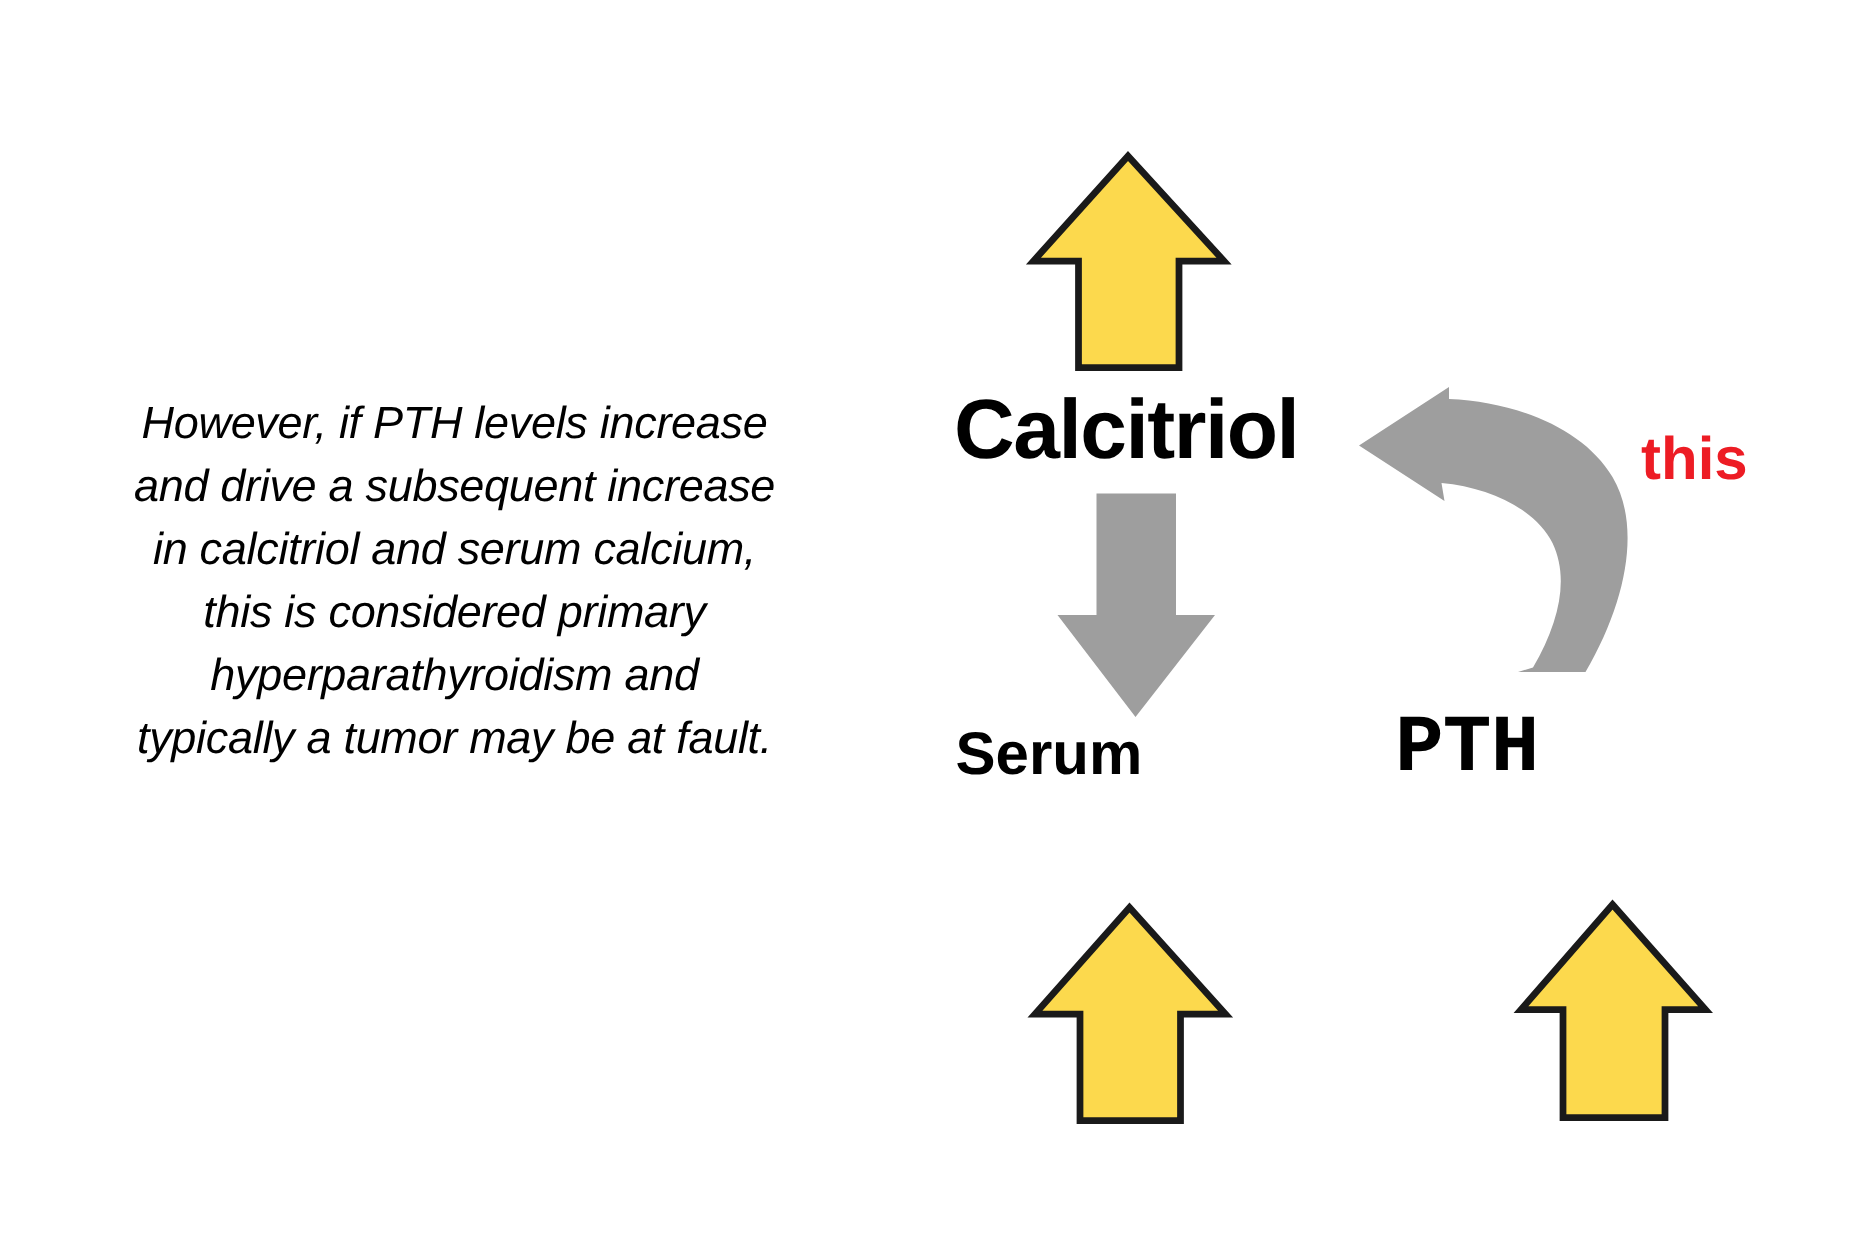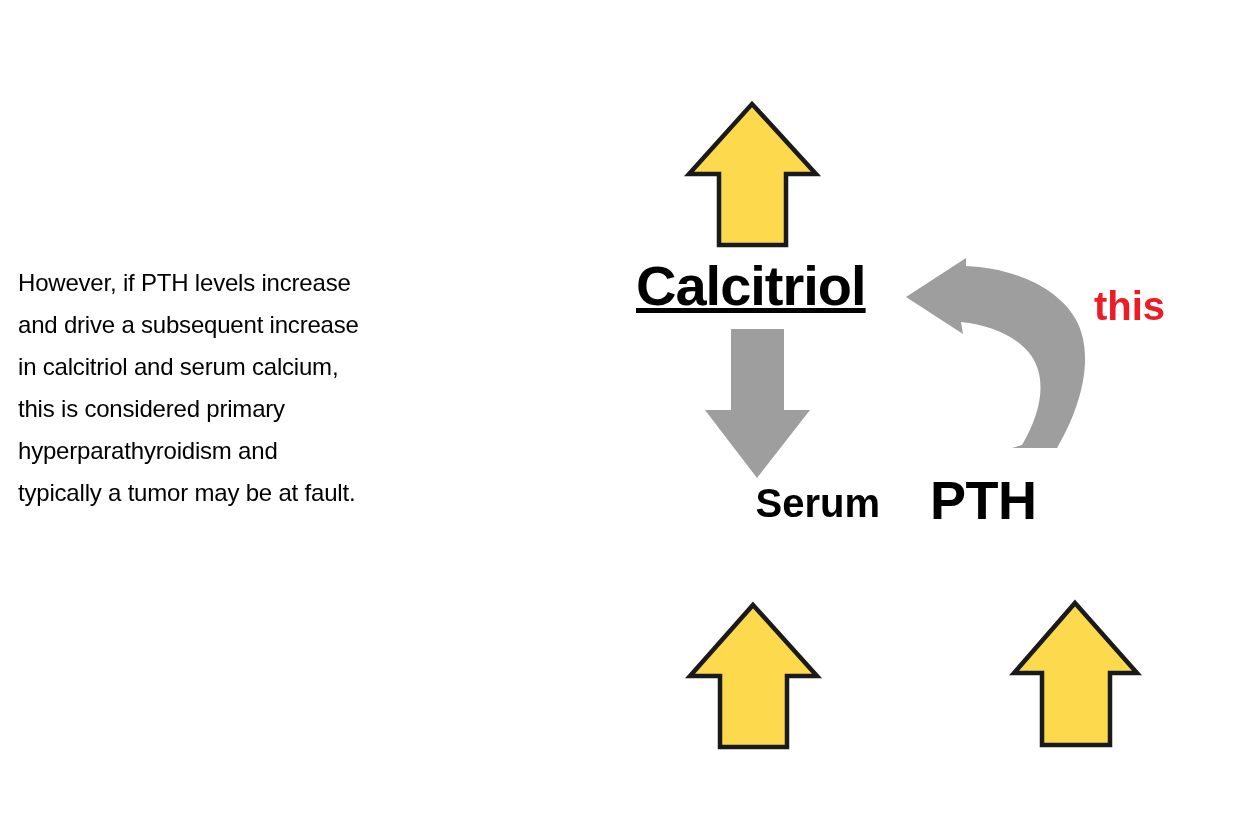--- a/index.html
+++ b/index.html
@@ -15,71 +15,72 @@
     overflow: hidden;
     font-family: "Liberation Sans", sans-serif;
   }
 
   
   #explanation {
     position: absolute;
     left: 18px;
     top: 262px;
     width: 570px;
-    text-align: left;
+    text-align: center;
     color: #000000;
     font-family: "Liberation Sans", sans-serif;
-    font-size: 24px;
+    font-size: 30px;
     line-height: 42px;
     font-weight: 400;
     letter-spacing: -0.2px;
     white-space: pre-line;
+    font-style: italic;
   }
 
   
   .diagram-label {
     position: absolute;
     color: #000000;
     font-family: "Liberation Sans", sans-serif;
     font-weight: bold;
     white-space: nowrap;
     line-height: 1;
   }
 
   #label-calcitriol {
     left: 636px;
     top: 258px;
     font-size: 56px;
     letter-spacing: -1px;
-    text-decoration: underline;
   }
 
   #label-serum-block {
-    left: 660px;
+    left: 637px;
     top: 480px;
     width: 220px;
-    text-align: right;
+    text-align: left;
     font-size: 40px;
     line-height: 47px;
   }
   #label-serum-block sup {
     font-size: 0.62em;
     vertical-align: super;
     line-height: 0;
     letter-spacing: -0.5px;
   }
 
   #label-pth-block {
     left: 930px;
     top: 462px;
     width: 320px;
     text-align: left;
     font-size: 54px;
     line-height: 76px;
     letter-spacing: -0.5px;
+    font-family: Liberation Mono, monospace;
   }
 
   #label-tumor {
     position: absolute;
     left: 1094px;
     top: 286px;
     font-family: "Liberation Sans", sans-serif;
     font-weight: bold;
     font-size: 40px;
     color: #ED1C24;

